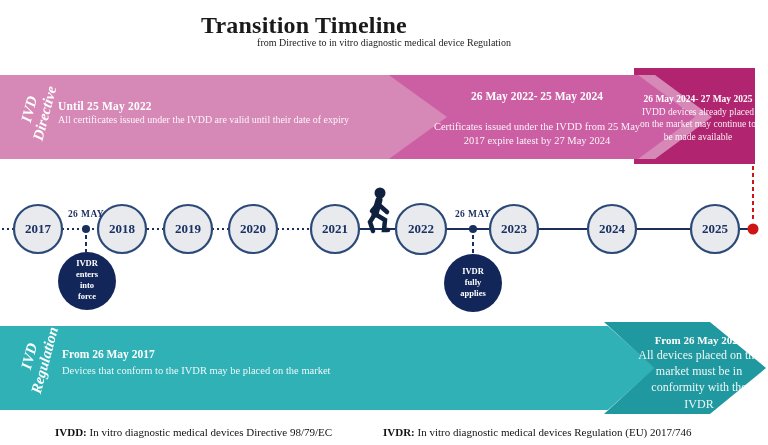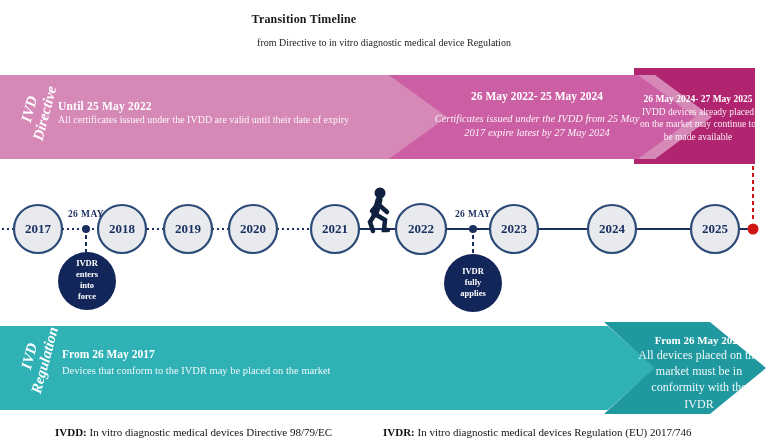--- a/index.html
+++ b/index.html
@@ -1,21 +1,21 @@
 <!DOCTYPE html>
 <html><head>
 <meta charset="utf-8">
 <style>
   html,body{margin:0;padding:0;background:#fff;}
   .canvas{position:relative;width:768px;height:445px;background:#ffffff;
           font-family:"Liberation Serif",serif;overflow:hidden;}
 
   
   .title{position:absolute;left:0;top:12px;width:608px;text-align:center;
-         font-size:12px;font-weight:bold;color:#1a1a1a;letter-spacing:.2px;}
+         font-size:24px;font-weight:bold;color:#1a1a1a;letter-spacing:.2px;}
   .subtitle{position:absolute;left:0;top:37px;width:768px;text-align:center;
             font-size:10px;color:#1c1c1c;}
 
   
   .shape{position:absolute;}
   .dir-dark {left:634px;top:68px;width:121px;height:96px;z-index:1;}
   .dir-ribbon{left:0;top:75px;width:712px;height:84px;z-index:2;
               clip-path:polygon(0 0,92% 0,100% 50%,92% 100%,0 100%);}
   .dir-mid  {left:0;top:75px;width:695px;height:84px;z-index:3;
              clip-path:polygon(0 0,91.8% 0,100% 50%,91.8% 100%,0 100%);}
@@ -36,21 +36,21 @@
 
   
   .seg-text{position:absolute;color:#ffffff;z-index:6;}
   .seg-text .h{font-weight:bold;}
   .seg-text .b{color:rgba(255,255,255,.92);}
   .dir-seg1{left:58px;top:100px;width:380px;}
   .dir-seg1 .h{font-size:11.5px;letter-spacing:.2px;}
   .dir-seg1 .b{font-size:10px;margin-top:2px;}
   .dir-seg2{left:428px;top:90px;width:218px;text-align:center;}
   .dir-seg2 .h{font-size:11.5px;}
-  .dir-seg2 .b{font-size:10.5px;line-height:1.35;margin-top:10px;font-style:italic;}
+  .dir-seg2 .b{font-size:10.5px;line-height:1.35;margin-top:18px;}
   .dir-seg3{left:640px;top:94px;width:116px;text-align:center;}
   .dir-seg3 .h{font-size:9.5px;white-space:nowrap;}
   .dir-seg3 .b{font-size:9.5px;line-height:1.3;margin-top:2px;}
   .reg-seg1{left:62px;top:348px;width:400px;}
   .reg-seg1 .h{font-size:11.5px;}
   .reg-seg1 .b{font-size:10.5px;margin-top:5px;}
   .reg-seg2{left:636px;top:334px;width:126px;text-align:center;}
   .reg-seg2 .h{font-size:11px;}
   .reg-seg2 .b{font-size:12px;line-height:1.35;margin-top:1px;}
 

